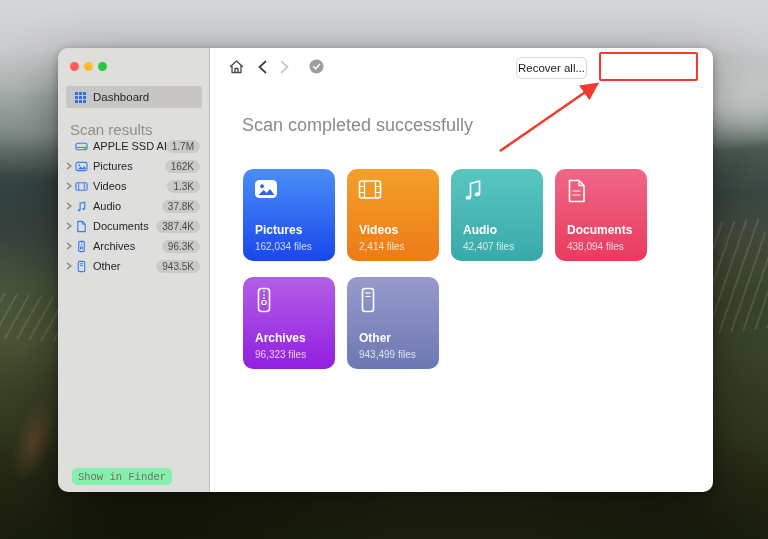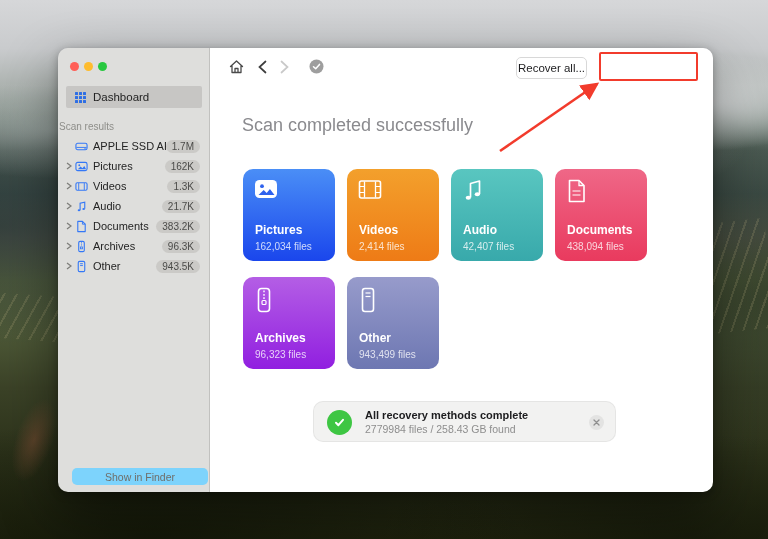--- a/index.html
+++ b/index.html
@@ -40,33 +40,33 @@
     border-right:1px solid rgba(0,0,0,.13); }
   .lights { position:absolute; left:12px; top:14px; display:flex; gap:5px; }
   .light { width:9px; height:9px; border-radius:50%; }
 
   .dash-item { position:absolute; left:8px; top:38px; width:136px; height:22px;
     background:#c7c6c4; border-radius:2px; display:flex; align-items:center; gap:7px; padding:0 9px; }
   .dash-item .label { font-size:11.5px; color:#232323; }
   .grid-icon { width:11px; height:11px; display:grid; grid-template-columns:repeat(3,1fr); gap:1px; }
   .grid-icon span { background:#2f6fe4; border-radius:0.5px; }
 
-  .section-label { position:absolute; left:1px; top:73px; font-size:10px; color:#8e8e8a; }
+  .section-label { position:absolute; left:12px; top:73px; font-size:15px; color:#8e8e8a; }
 
   .slist { position:absolute; left:0; top:88px; width:152px; }
   .srow { height:20px; display:flex; align-items:center; padding:0 10px 0 6px; }
   .chev { width:10px; flex:0 0 10px; display:flex; align-items:center; justify-content:center; color:#7e7e7a; }
   .sicon { width:14px; flex:0 0 14px; margin-right:5px; display:flex; align-items:center; justify-content:center; }
   .slabel { font-size:11px; color:#242424; white-space:nowrap; overflow:hidden; }
   .sbadge { margin-left:auto; background:#cbcac7; color:#4b4b49; font-size:10px;
     padding:1px 6px; border-radius:8px; white-space:nowrap; }
 
-  .finder-btn { position:absolute; left:14px; top:420px; width:136px; height:17px;
-    background:#7dd3fc; border:none; border-radius:5px; font-size:10.5px; color:#6f6e69;
-    font-family:Liberation Sans, sans-serif; display:flex; align-items:center; justify-content:center; }
+  .finder-btn { position:absolute; left:14px; top:420px; width:100px; height:17px;
+    background:#86efac; border:none; border-radius:5px; font-size:10.5px; color:#6f6e69;
+    font-family:Liberation Mono, monospace; display:flex; align-items:center; justify-content:center; }
 
   
   .main { position:relative; flex:1; background:#ffffff; }
   .tool-icon { position:absolute; display:flex; align-items:center; justify-content:center; }
 
   .btn { position:absolute; height:22px; border-radius:5px; font-size:11.5px;
     font-family:inherit; display:flex; align-items:center; justify-content:center; }
   .btn-recover { left:306px; top:9px; width:71px; background:#fff; border:1px solid #d8d8d8; color:#1d1d1f; }
   .btn-review  { left:394px; top:8px; width:90px; background:#3573e9; border:none; color:#fff; }
   .hl-rect { position:absolute; left:389px; top:4px; width:99px; height:29px;
@@ -186,37 +186,37 @@
               </svg>
             </span>
           <span class="sicon">
             <svg width="13" height="13" viewBox="0 0 14 14">
                 <path d="M5.5 11 V3.5 l5-1.2 V9.5" fill="none" stroke="#3478F6" stroke-width="1.2"></path>
                 <ellipse cx="4.3" cy="11" rx="1.4" ry="1.1" fill="#3478F6"></ellipse>
                 <ellipse cx="9.3" cy="9.6" rx="1.4" ry="1.1" fill="#3478F6"></ellipse>
               </svg>
           </span>
           <span class="slabel">Audio</span>
-          <span class="sbadge">21.7K</span>
+          <span class="sbadge">37.8K</span>
         </div>
 
         <div class="srow">
           <span class="chev">
               <svg width="6" height="8" viewBox="0 0 6 8">
                 <polyline points="1,1 5,4 1,7" fill="none" stroke="#7e7e7a" stroke-width="1.3"></polyline>
               </svg>
             </span>
           <span class="sicon">
             <svg width="13" height="13" viewBox="0 0 14 14">
                 <path d="M3 1.5 h5 l3 3 v8 h-8 z" fill="none" stroke="#3478F6" stroke-width="1.2" stroke-linejoin="round"></path>
                 <path d="M8 1.5 v3 h3" fill="none" stroke="#3478F6" stroke-width="1"></path>
               </svg>
           </span>
           <span class="slabel">Documents</span>
-          <span class="sbadge">383.2K</span>
+          <span class="sbadge">387.4K</span>
         </div>
 
         <div class="srow">
           <span class="chev">
               <svg width="6" height="8" viewBox="0 0 6 8">
                 <polyline points="1,1 5,4 1,7" fill="none" stroke="#7e7e7a" stroke-width="1.3"></polyline>
               </svg>
             </span>
           <span class="sicon">
             <svg width="13" height="13" viewBox="0 0 14 14">
@@ -352,34 +352,20 @@
                 <rect x="4.5" y="1.5" width="11" height="23" rx="2.5" fill="none" stroke="#fff" stroke-width="1.6"></rect>
                 <line x1="7.5" y1="6" x2="12.5" y2="6" stroke="#fff" stroke-width="1.2"></line>
                 <line x1="7.5" y1="9.5" x2="12.5" y2="9.5" stroke="#fff" stroke-width="1.2"></line>
               </svg>
           </span>
           <span class="tlabel">Other</span>
           <span class="tcount">943,499 files</span>
         </div>
       </div>
 
-      <div class="notif">
-        <span class="notif-check">
-          <svg width="13" height="13" viewBox="0 0 13 13">
-              <polyline points="3,6.8 5.4,9.2 10,3.8" fill="none" stroke="#fff" stroke-width="2" stroke-linecap="round" stroke-linejoin="round"></polyline>
-            </svg>
-        </span>
-        <span class="notif-title">All recovery methods complete</span>
-        <span class="notif-sub">2779984 files / 258.43 GB found</span>
-        <button class="notif-close">
-          <svg width="7" height="7" viewBox="0 0 7 7">
-              <path d="M1 1 L6 6 M6 1 L1 6" stroke="#8f8f8f" stroke-width="1.3" stroke-linecap="round"></path>
-            </svg>
-        </button>
-      </div>
     </div>
   </div>
 
   <svg class="annot-arrow" width="768" height="539" viewBox="0 0 768 539">
     <defs>
       <marker id="ah" markerWidth="9" markerHeight="9" refX="6" refY="3.5" orient="auto">
         <path d="M0,0 L7,3.5 L0,7 z" fill="#f23b2c"></path>
       </marker>
     </defs>
     <line x1="500" y1="151" x2="597" y2="84" stroke="#f23b2c" stroke-width="2.6" marker-end="url(#ah)"></line>

